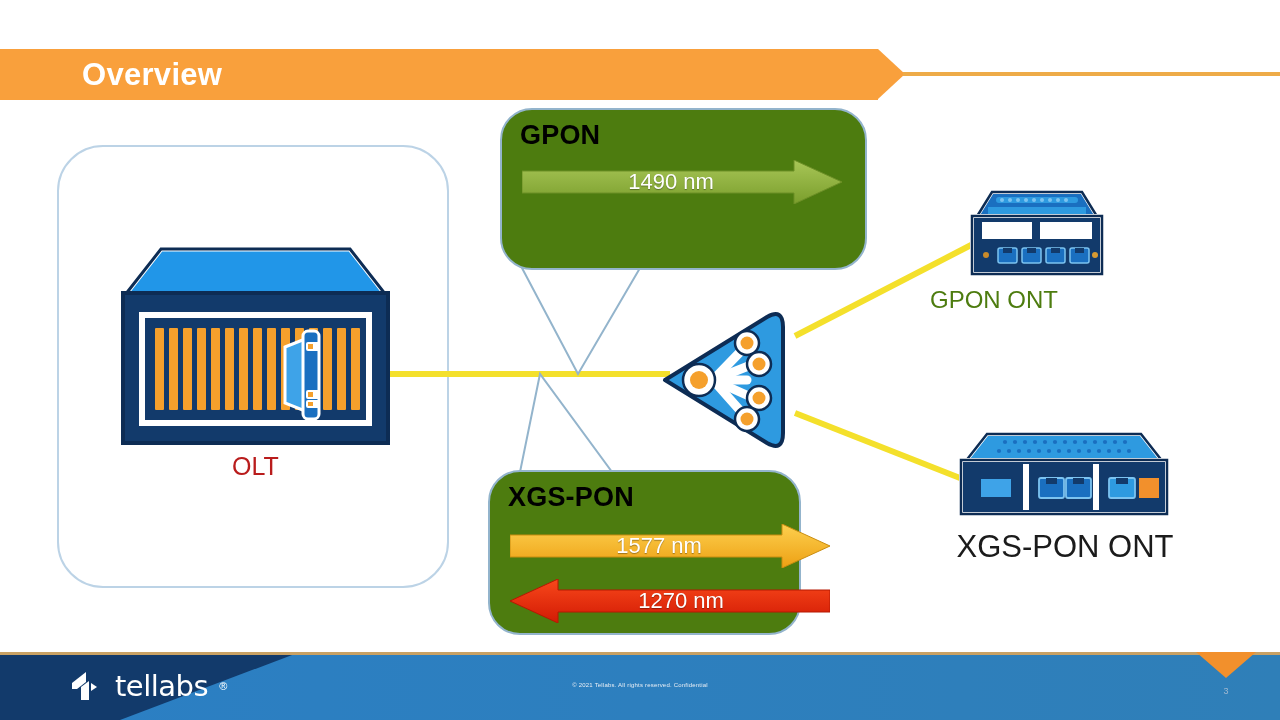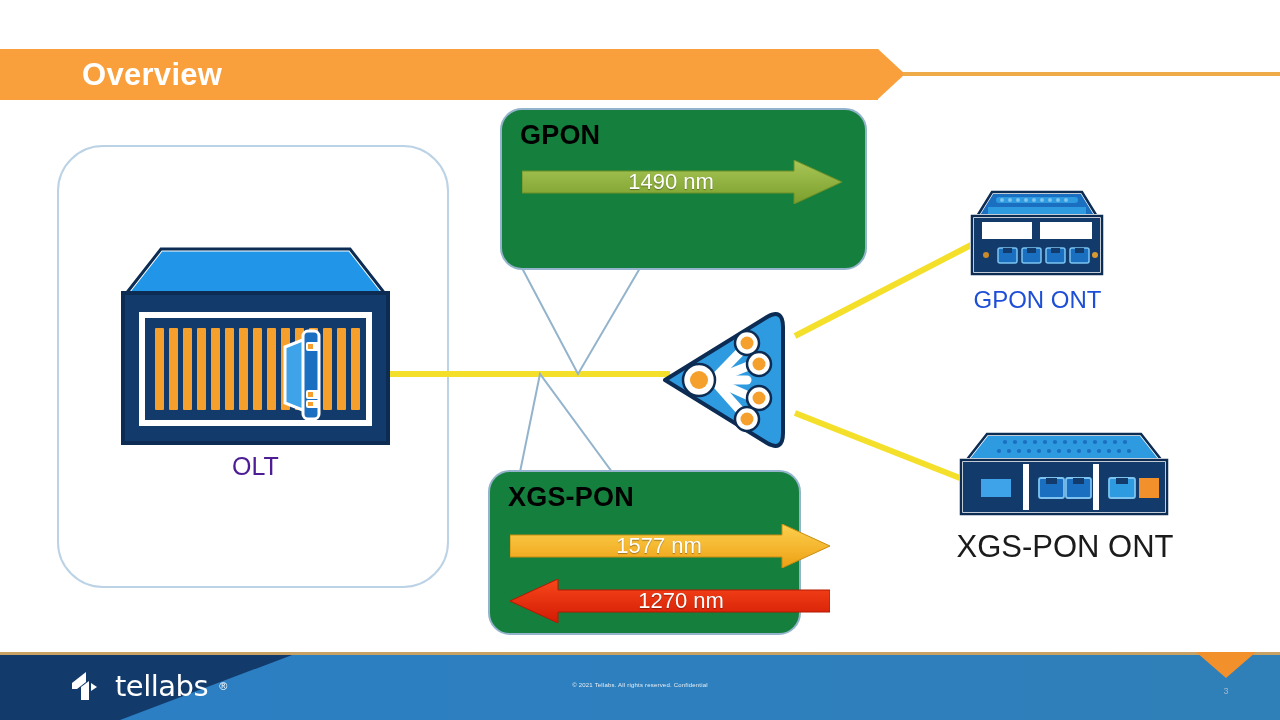--- a/index.html
+++ b/index.html
@@ -72,54 +72,54 @@
   }
 
   
   .olt-wrap { position: absolute; left: 113px; top: 243px; width: 285px; height: 205px; }
   .olt-label {
     position: absolute;
     left: 113px; top: 452px;
     width: 285px;
     text-align: center;
     font-size: 25px;
-    color: #4c1d95;
+    color: #b91c1c;
   }
 
   
   .fiber { position: absolute; background: #f2dd27; }
   .fiber-olt-splitter {
     left: 350px; top: 371px;
     width: 320px; height: 6px;
     background: #f4e02b;
   }
 
   
   .splitter { position: absolute; left: 655px; top: 305px; width: 145px; height: 150px; }
 
   
   .gpon-ont { position: absolute; left: 962px; top: 188px; width: 150px; height: 92px; }
   .gpon-ont-label {
     position: absolute; left: 930px; top: 286px;
-    width: 215px; text-align: center;
-    font-size: 24px; color: #1d4ed8;
+    width: 215px; text-align: left;
+    font-size: 24px; color: #4d7c0f;
   }
   .xgs-ont { position: absolute; left: 953px; top: 428px; width: 222px; height: 92px; }
   .xgs-ont-label {
     position: absolute; left: 930px; top: 529px;
     width: 270px; text-align: center;
     font-size: 31px; color: #1b1b1b;
   }
 
   
   .callout {
     position: absolute;
-    background: #15803d;
+    background: #4d7c0f;
     border: 2px solid #93b4cc;
-    border-radius: 22px;
+    border-radius: 32px;
     box-sizing: border-box;
   }
   .callout-gpon { left: 500px; top: 108px; width: 367px; height: 162px; }
   .callout-xgs  { left: 488px; top: 470px; width: 313px; height: 165px; text-decoration: underline; }
 
   .callout-title {
     position: absolute;
     left: 18px; top: 10px;
     font-size: 27px;
     font-weight: bold;

